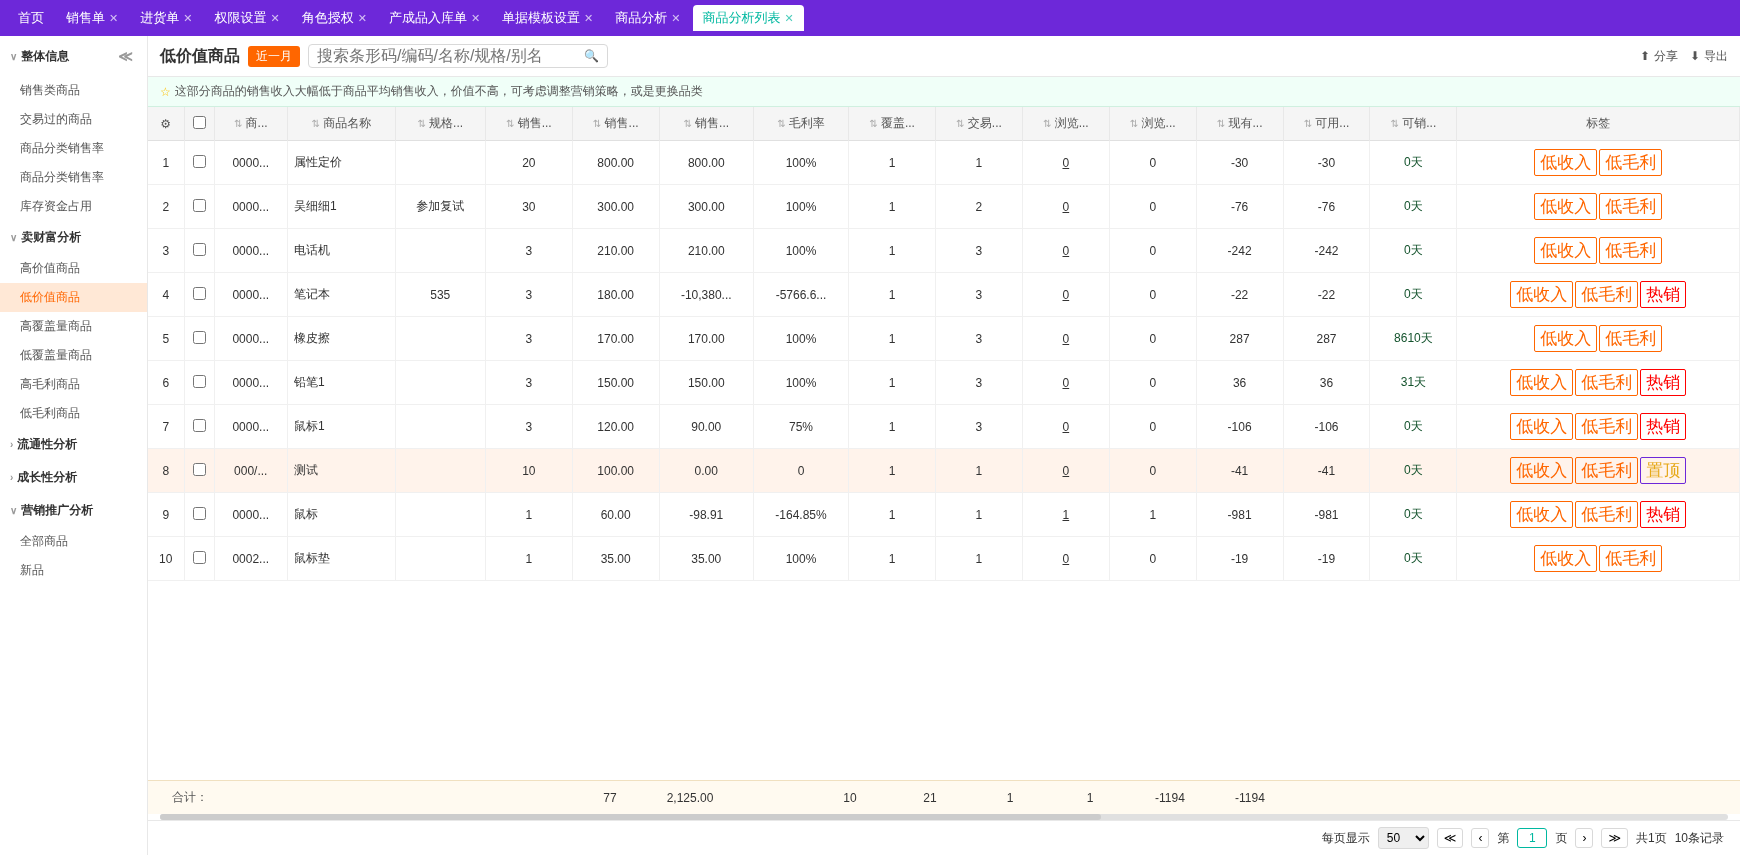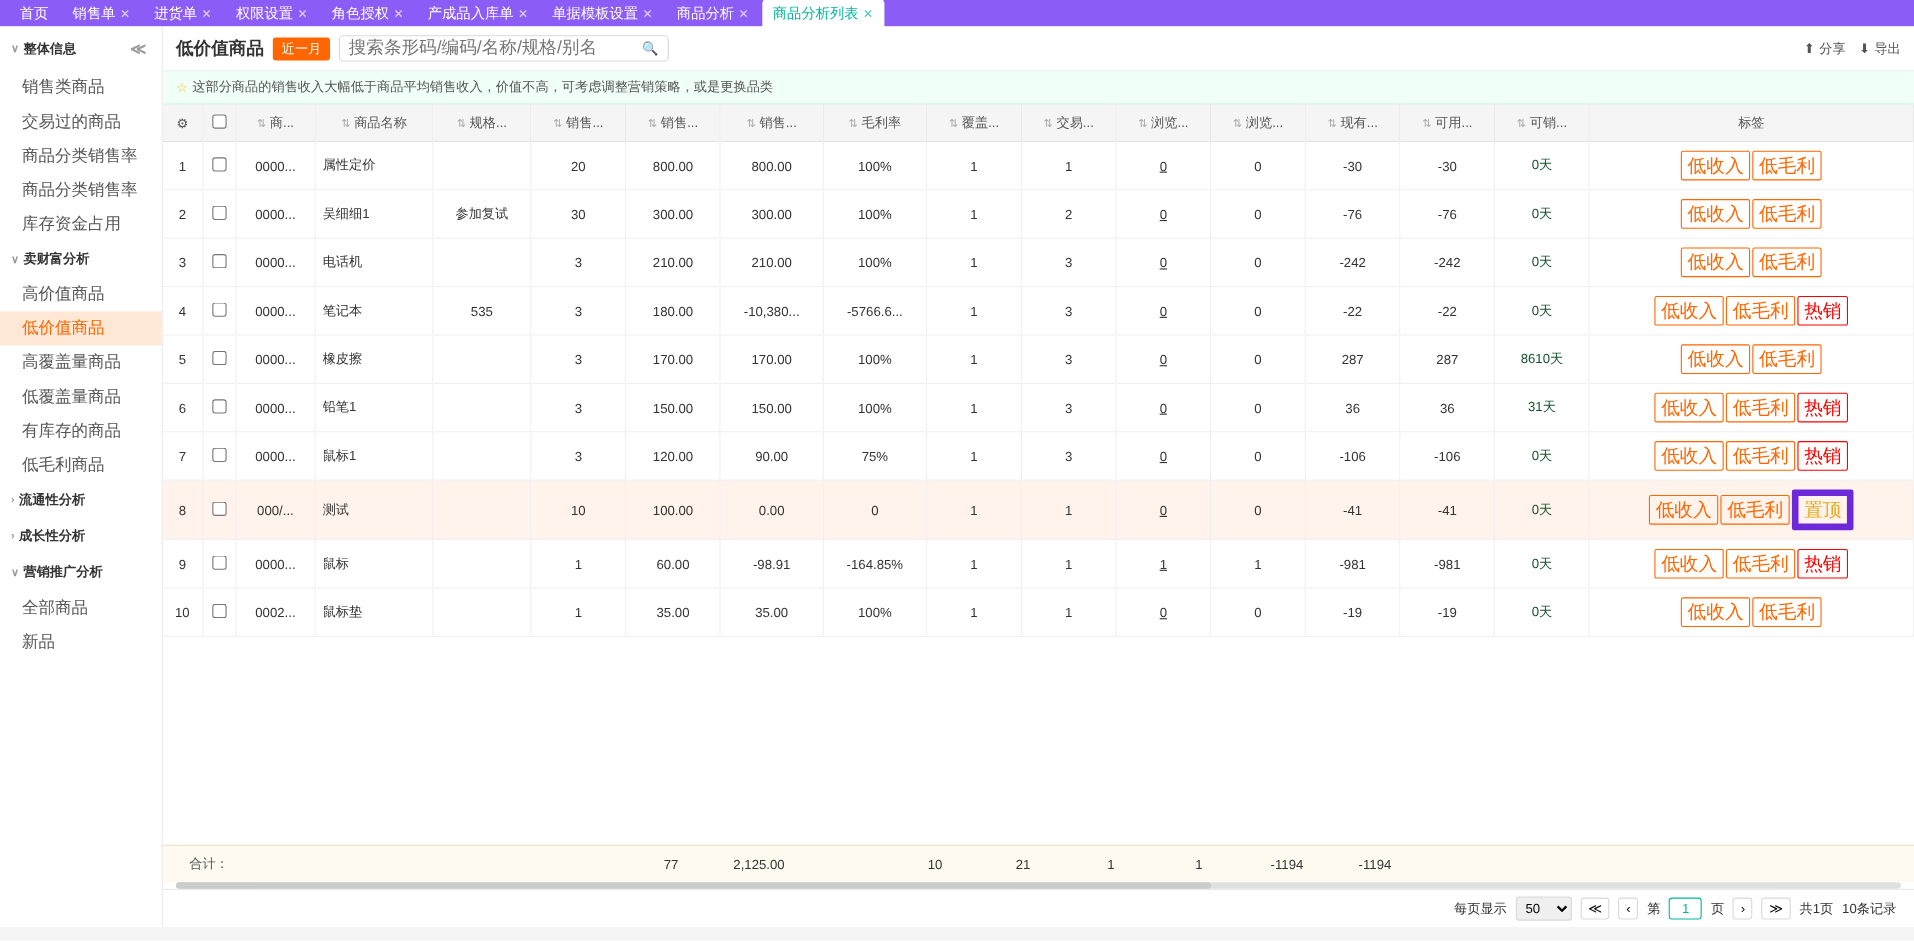--- a/index.html
+++ b/index.html
@@ -1,23 +1,23 @@
 <!DOCTYPE html>
 <html><head>
   <meta charset="utf-8">
   <style>
     * { box-sizing: border-box; margin: 0; padding: 0; }
     body { font-family: 'Microsoft YaHei', Arial, sans-serif; font-size: 12px; background: #f5f5f5; color: #333; overflow: hidden; }
     
     
     .top-nav {
-      background: #8b5cf6;
-      display: flex;
-      align-items: center;
-      height: 24px;
+      background: #6d28d9;
+      display: flex;
+      align-items: center;
+      height: 36px;
       padding: 0 8px;
       gap: 2px;
     }
     .nav-item {
       color: #fff;
       padding: 4px 10px;
       border-radius: 4px 4px 0 0;
       cursor: pointer;
       white-space: nowrap;
       font-size: 13px;
@@ -50,21 +50,21 @@
       font-weight: bold;
       font-size: 12px;
       cursor: pointer;
       gap: 4px;
     }
     .sidebar-group-header .arrow { color: #999; font-size: 10px; }
     .sidebar-item {
       padding: 6px 10px 6px 20px;
       color: #555;
       cursor: pointer;
-      font-size: 15px;
+      font-size: 12px;
     }
     .sidebar-item.active { background: #ffe8d6; color: #ff6600; }
     
     
     .content-area {
       flex: 1;
       display: flex;
       flex-direction: column;
       overflow: hidden;
       background: #fff;
@@ -182,21 +182,21 @@
     
     .tag {
       display: inline-block;
       padding: 1px 5px;
       border-radius: 2px;
       font-size: 17px;
       margin: 1px;
     }
     .tag-orange { color: #ff6600; border: 1px solid #ff6600; }
     .tag-red { color: #ff0000; border: 1px solid #ff0000; }
-    .tag-yellow { color: #e6a817; border: 6px solid #6d28d9; }
+    .tag-yellow { color: #e6a817; border: 1px solid #6d28d9; }
     
     .days-text { color: #14532d; font-size: 12px; }
     
     .underline-link { text-decoration: underline; cursor: pointer; color: #333; }
     
     
     .table-footer {
       background: #fffaf0;
       border-top: 1px solid #f0e0c0;
       padding: 8px 12px;
@@ -337,21 +337,21 @@
     <div class="sidebar-item active">
       <span>低价值商品</span>
     </div>
     <div class="sidebar-item">
       <span>高覆盖量商品</span>
     </div>
     <div class="sidebar-item">
       <span>低覆盖量商品</span>
     </div>
     <div class="sidebar-item">
-      <span>有库存的商品</span>
+      <span>高毛利商品</span>
     </div>
     <div class="sidebar-item">
       <span>低毛利商品</span>
     </div>
 
     <div class="sidebar-group-header">
       <span class="arrow">›</span>
       <span>流通性分析</span>
     </div>
 

